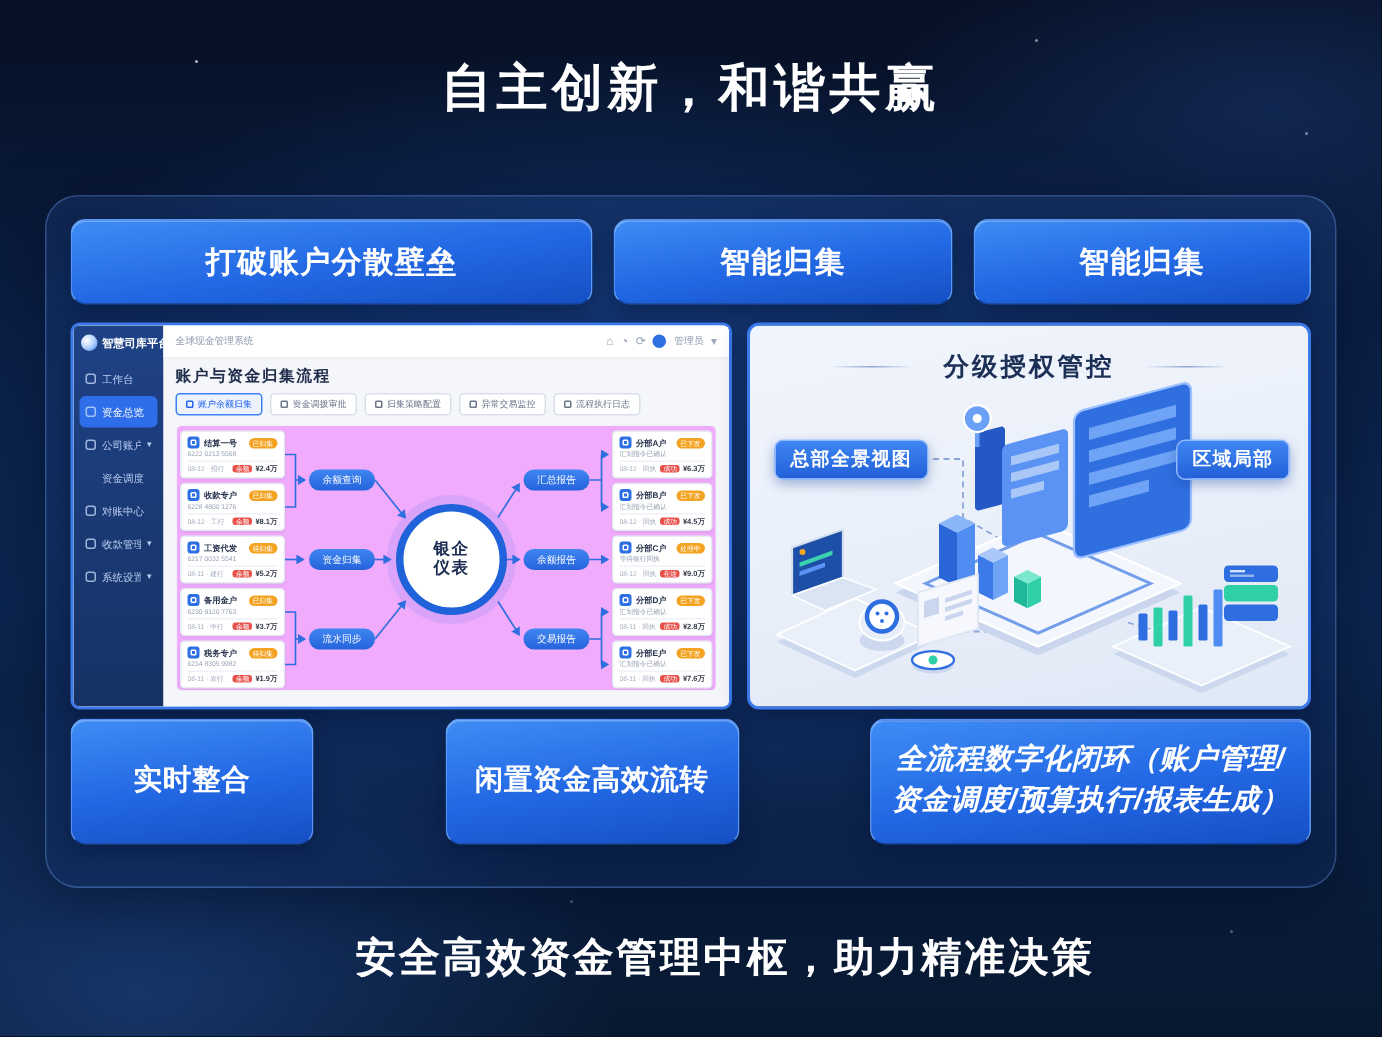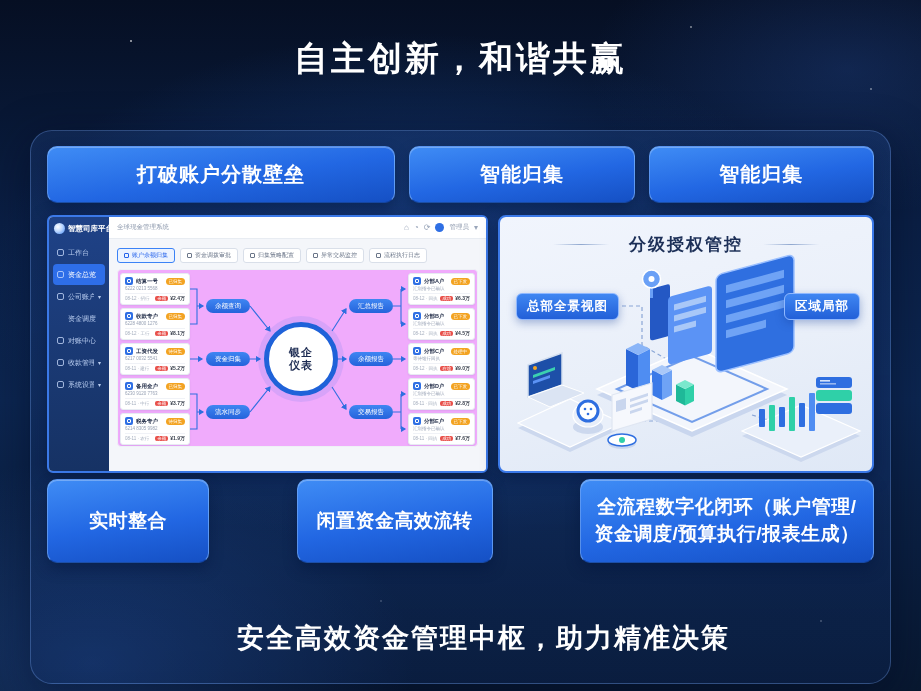--- a/index.html
+++ b/index.html
@@ -9,40 +9,40 @@
     background:
       radial-gradient(75% 60% at 45% 42%, rgba(22,62,128,.85) 0%, rgba(12,42,90,0) 62%),
       radial-gradient(50% 42% at 10% 96%, rgba(45,98,190,.38), rgba(0,0,0,0) 70%),
       radial-gradient(40% 30% at 92% 10%, rgba(40,80,160,.30), rgba(0,0,0,0) 70%),
       linear-gradient(180deg,#060f23 0%,#0a1f44 32%,#0c2650 58%,#081830 100%);
   }
   .stars{ position:absolute; left:130px; top:40px; width:2px; height:2px; border-radius:50%; background:rgba(255,255,255,.7);
     box-shadow: 560px -14px 0 rgba(255,255,255,.5), 740px 48px 0 rgba(255,255,255,.45), 250px 560px 0 rgba(255,255,255,.3), 690px 580px 0 rgba(255,255,255,.35);}
   .slide-title{ position:absolute; top:36px; left:0; width:100%; text-align:center;
     font-size:34px; font-weight:bold; color:#ffffff; letter-spacing:3px; }
-  .panel{ position:absolute; left:30px; top:130px; width:861px; height:554px;
+  .panel{ position:absolute; left:30px; top:130px; width:861px; height:462px;
     border-radius:22px; border:1px solid rgba(130,175,255,.30);
     background:linear-gradient(180deg, rgba(44,92,180,.20), rgba(16,42,98,.30));
     box-shadow:0 10px 40px rgba(0,10,35,.5); }
 
   
   .tag-row{ position:absolute; left:16px; right:16px; display:flex; gap:14px; }
   .tag-row.top{ top:15px; height:57px; }
   .tag-row.bottom{ top:348px; height:84px; gap:0; justify-content:space-between; }
   .tag{
     display:flex; flex-direction:column; align-items:center; justify-content:center;
     color:#fff; font-weight:bold; text-align:center; border-radius:10px;
     background:linear-gradient(172deg,#3f8cf5 0%,#2267e3 55%,#1550c4 100%);
     border:1px solid rgba(140,190,255,.55); border-bottom-color:rgba(15,55,135,.7);
     box-shadow:0 6px 14px rgba(0,20,60,.45), inset 0 1px 0 rgba(255,255,255,.28);
   }
   .tag-row.top .tag{ flex:1 1 0; font-size:20px; letter-spacing:1px; }
   .tag-row.top .tag.wide{ flex:1.55 1 0; }
   .tag-row.bottom .tag{ font-size:19px; line-height:1.42; letter-spacing:.5px; }
-  .bt1{width:162px;} .bt2{width:196px;} .bt3{width:294px;} .bt4{width:137px;}
+  .bt1{width:162px;} .bt2{width:196px;} .bt3{width:294px;font-style:italic;} .bt4{width:137px;}
 
   
   .mid-row{ position:absolute; left:16px; right:16px; top:84px; height:258px; display:flex; gap:10px; }
 
   
   .dashboard{ width:441px; flex:none; display:flex; background:#fff; border-radius:6px;
     border:2px solid #3b79e8; overflow:hidden; box-shadow:0 4px 16px rgba(0,15,50,.5); }
   .db-sidebar{ width:60px; flex:none; background:linear-gradient(180deg,#1f4287,#163264); padding-top:6px; }
   .db-logo{ display:flex; align-items:center; gap:3px; padding:0 5px 7px; }
   .logo-dot{ width:11px; height:11px; border-radius:50%;
@@ -205,20 +205,21 @@
             <span class="crumb">全球现金管理系统</span>
             <span class="tb-ico">⌂</span>
             <span class="tb-ico">◔</span>
             <span class="tb-ico">⟳</span>
             <span class="avatar"></span>
             <span>管理员</span>
             <span class="tb-ico">▾</span>
           </div>
 
           <div class="db-head">
+            <div class="db-title">账户与资金归集流程</div>
             <div class="db-tabs">
 
                 <div class="db-tab active">
                   <span class="tab-ico"></span>
                   <span>账户余额归集</span>
                 </div>
 
                 <div class="db-tab">
                   <span class="tab-ico"></span>
                   <span>资金调拨审批</span>

